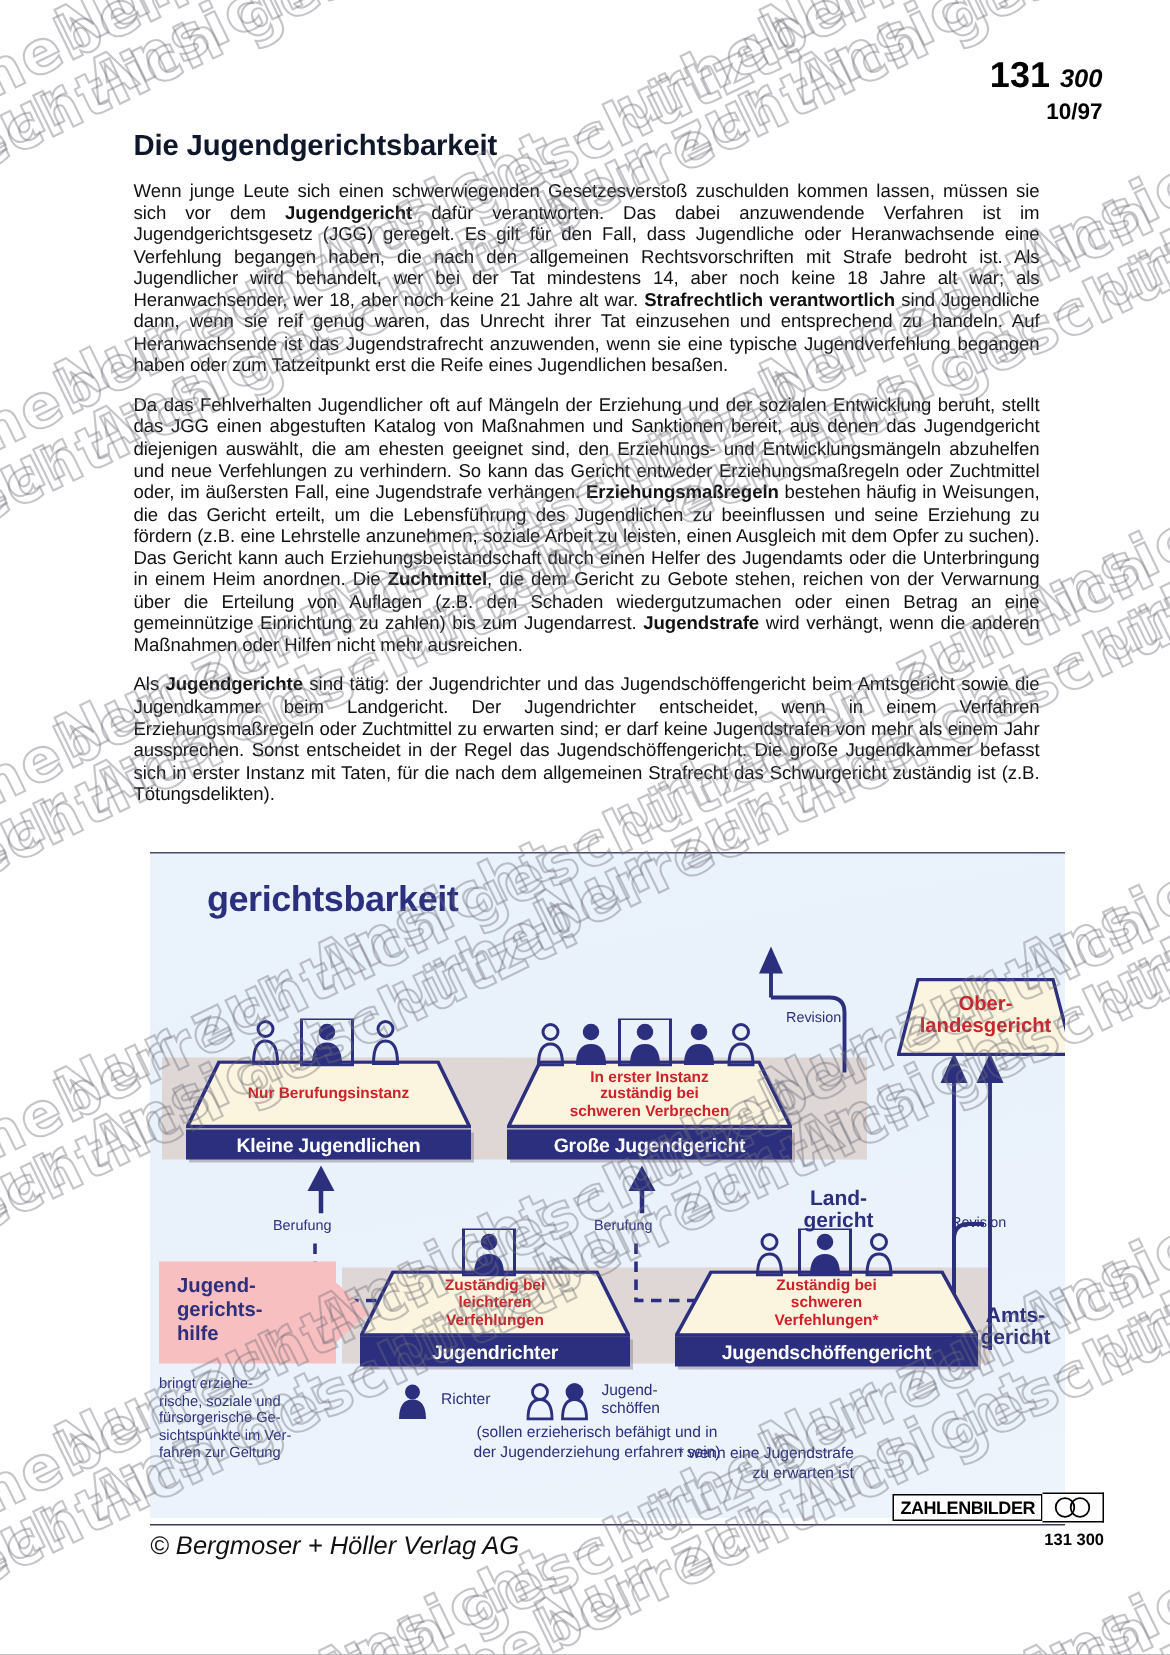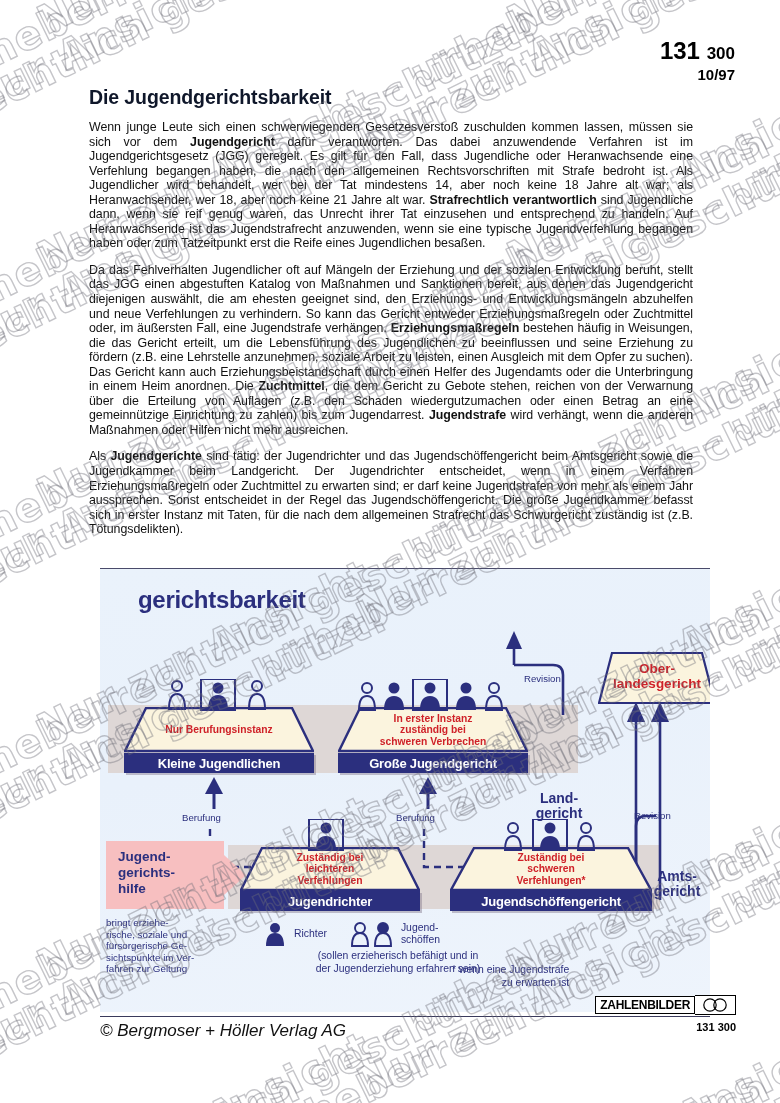--- a/index.html
+++ b/index.html
@@ -4,21 +4,21 @@
 <style>
   html,body{margin:0;padding:0;background:#8d8d8d;}
   body{font-family:"Liberation Sans",sans-serif;}
   .page{
     position:relative;width:780px;height:1103px;background:#ffffff;overflow:hidden;
   }
 
   
   .hdr{position:absolute;right:45px;top:38px;text-align:right;line-height:1.12;}
   .hdr .num{font-size:24px;font-weight:bold;color:#000;letter-spacing:0px;}
-  .hdr .num small{font-size:17px;font-weight:bold;}
+  .hdr .num small{font-size:17px;font-weight:bold;font-style:italic;}
   .hdr .date{font-size:15px;font-weight:bold;color:#000;margin-top:2px;}
 
   .title{position:absolute;left:89px;top:86px;font-size:19.5px;font-weight:bold;color:#0f172a;letter-spacing:-0.1px;}
 
   
   .body{position:absolute;left:89px;top:120px;width:604px;}
   .body p{
     margin:0 0 12px 0;font-size:12.4px;line-height:14.55px;color:#111;
     text-align:justify;letter-spacing:-0.05px;
   }

